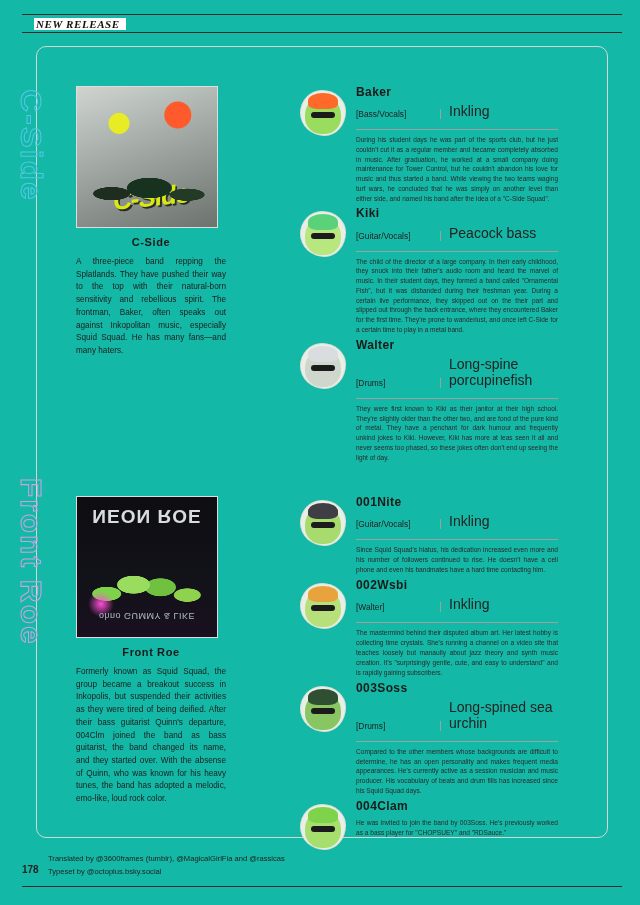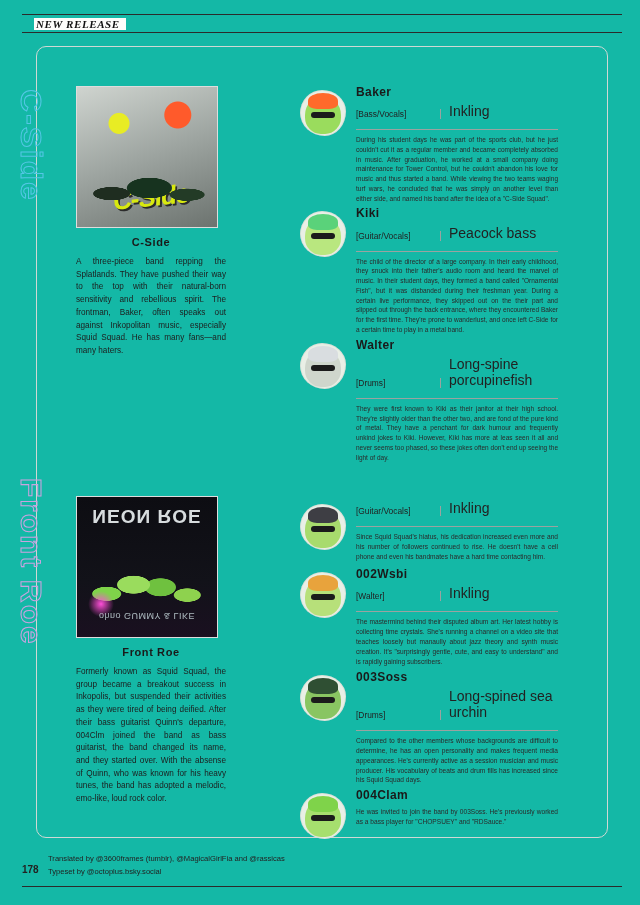--- a/index.html
+++ b/index.html
@@ -386,20 +386,21 @@
 
   <div class="members m2">
 
     <div class="member">
       <div class="portrait">
         <div class="splat" style="--hair:#3e3e44; --skin:#a8db6d;">
             <div class="eyes"></div>
           </div>
       </div>
       <div class="info">
+        <div class="m-name">001Nite</div>
         <div class="m-row">
           <div class="m-role">[Guitar/Vocals]</div>
           <div class="m-weapon">Inkling</div>
         </div>
         <div class="m-bio">Since Squid Squad's hiatus, his dedication increased even more and his number of followers continued to rise. He doesn't have a cell phone and even his bandmates have a hard time contacting him.</div>
       </div>
     </div>
 
     <div class="member">
       <div class="portrait">

